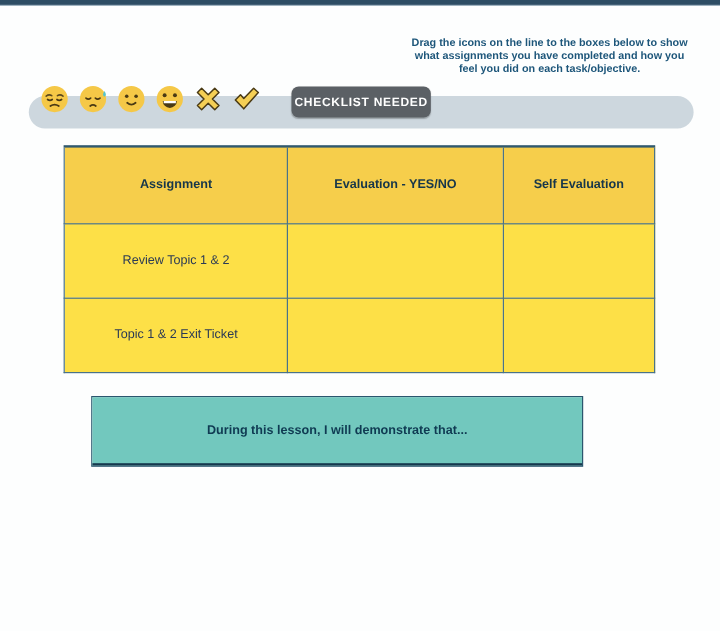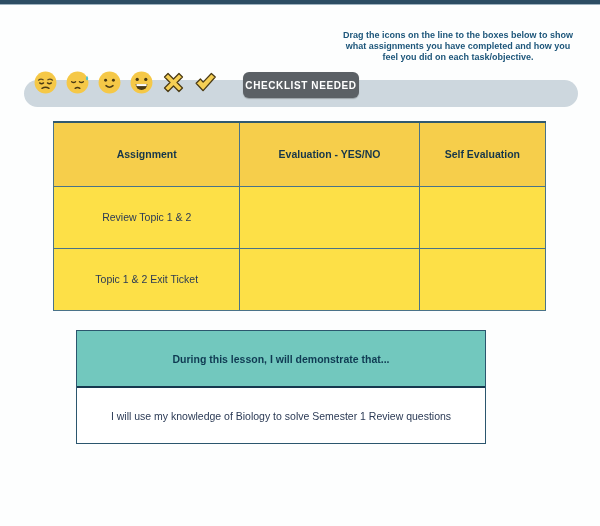--- a/index.html
+++ b/index.html
@@ -220,16 +220,15 @@
       <tr>
         <td>Topic 1 &amp; 2 Exit Ticket</td>
         <td></td>
         <td></td>
       </tr>
     </tbody>
   </table>
 
   <div class="objective-box">
     <div class="objective-header">During this lesson, I will demonstrate that...</div>
-    <div class="objective-body">I will use my knowledge of Biology to solve Semester 1 Review questions</div>
   </div>
 
 </div>
 
 </body></html>

